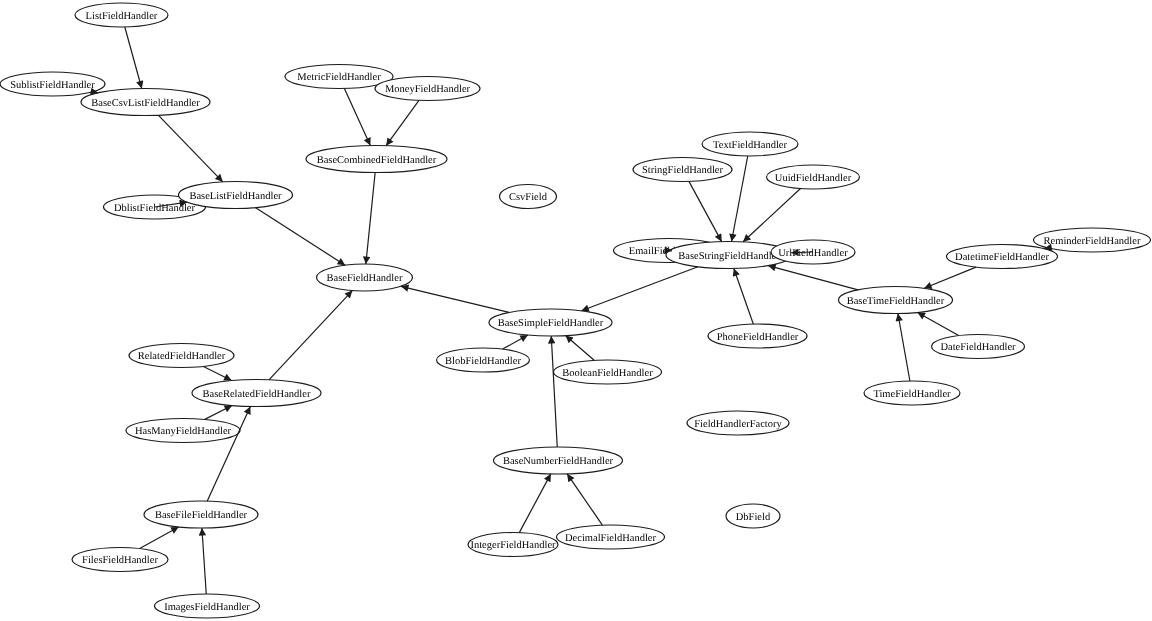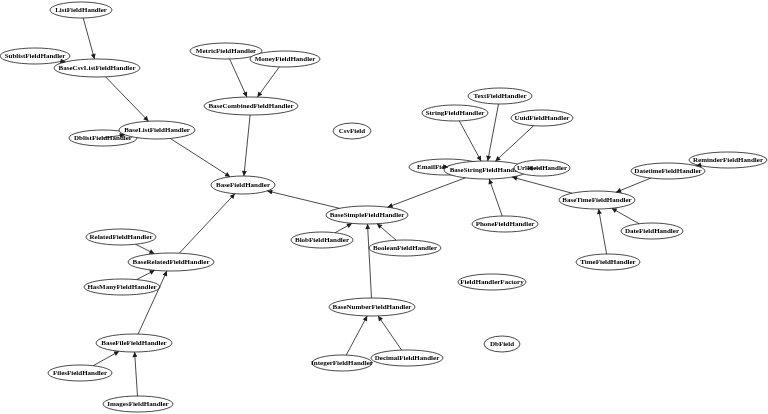--- a/index.html
+++ b/index.html
@@ -1,21 +1,21 @@
 <!DOCTYPE html>
 <html><head>
 <meta charset="utf-8">
 <style>
   html, body { margin: 0; padding: 0; }
   body {
     width: 768px; height: 414px; overflow: hidden;
     background: #ffffff;
     font-family: "Liberation Serif", serif;
   }
-  #graph-canvas { width: 768px; height: 414px; font-weight: bold; }
+  #graph-canvas { width: 768px; height: 414px; }
   svg { display: block; }
   .node-ellipse { fill: #ffffff; stroke: #1c1c1c; stroke-width: 0.8; }
   .node-label {
     font-family: "Liberation Serif", serif;
     font-size: 7px; fill: #000000; text-anchor: middle;
   }
   .edge-line { stroke: #1c1c1c; stroke-width: 0.8; fill: none; }
   .arrow-fill { fill: #1c1c1c; }
 </style>
 </head>

